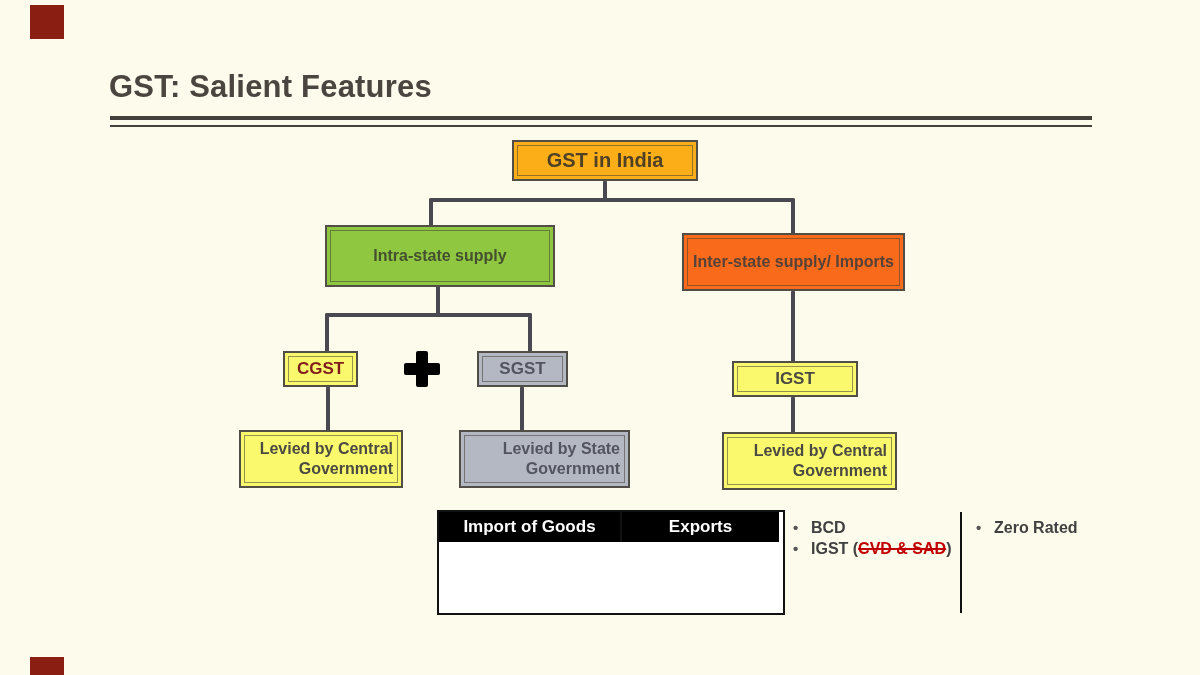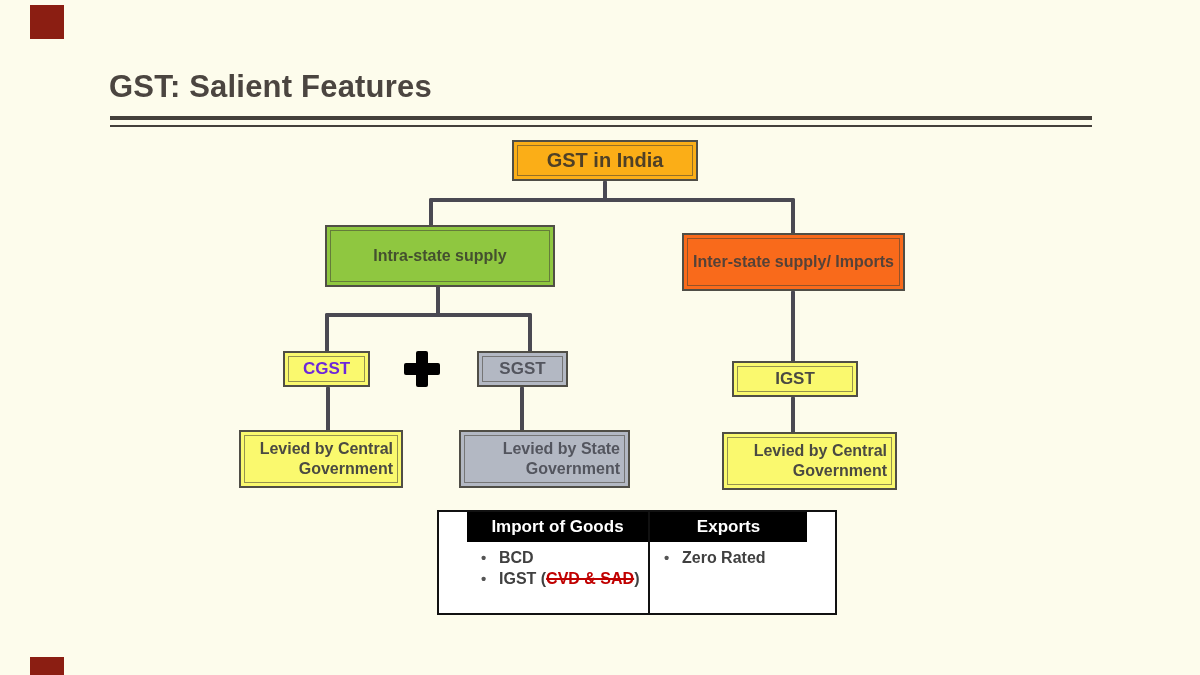--- a/index.html
+++ b/index.html
@@ -28,37 +28,37 @@
   .node {
     position:absolute; display:flex; align-items:center; justify-content:center;
     text-align:right; border:2px solid #504E46; border-radius:0;
     background:var(--fill);
     box-shadow: inset 0 0 0 3px var(--fill), inset 0 0 0 4px rgba(66,62,52,0.55);
     font-weight:bold; line-height:1.25; padding:2px 8px;
   }
   .node.root  { --fill:#FBAE17; left:512px; top:140px; width:186px; height:41px; font-size:20px; color:#4F4026; }
   .node.intra { --fill:#8FC740; left:325px; top:225px; width:230px; height:62px; font-size:16px; color:#44502F; }
   .node.inter { --fill:#F96A1B; left:682px; top:233px; width:223px; height:58px; font-size:16px; color:#554238; }
-  .node.cgst  { --fill:#FAF96E; left:283px; top:351px; width:87px;  height:36px; font-size:17px; color:#6d28d9; }
+  .node.cgst  { --fill:#FAF96E; left:283px; top:351px; width:75px;  height:36px; font-size:17px; color:#7f1d1d; }
   .node.sgst  { --fill:#B3B8C3; left:477px; top:351px; width:91px;  height:36px; font-size:17px; color:#53555E; }
   .node.igst  { --fill:#FAF96E; left:732px; top:361px; width:126px; height:36px; font-size:17px; color:#4A4A42; }
   .node.lev-c-left  { --fill:#FAF96E; left:239px; top:430px; width:164px; height:58px; font-size:16px; color:#4A4A42; }
   .node.lev-state   { --fill:#B3B8C3; left:459px; top:430px; width:171px; height:58px; font-size:16px; color:#53555E; }
   .node.lev-c-right { --fill:#FAF96E; left:722px; top:432px; width:175px; height:58px; font-size:16px; color:#4A4A42; }
 
   
   .plus { position:absolute; left:404px; top:351px; width:36px; height:36px; }
   .plus::before, .plus::after { content:""; position:absolute; background:#000; border-radius:2px; }
   .plus::before { left:0; top:12px; width:36px; height:12px; }
   .plus::after  { left:12px; top:0; width:12px; height:36px; }
 
   
   .gst-table {
-    position:absolute; left:437px; top:510px; width:400px; height:105px;
-    border:2px solid #111; background:#FFFFFF; display:flex; flex-direction:column;align-items:center;
+    position:absolute; left:437px; top:510px; width:348px; height:105px;
+    border:2px solid #111; background:#FFFFFF; display:flex; flex-direction:row;
   }
   .gst-table .thead { display:flex; height:30px; background:#000; color:#FFF; }
   .gst-table .th {
     display:flex; align-items:center; justify-content:center;
     font-weight:bold; font-size:17px;
   }
   .gst-table .tbody { display:flex; flex:1;font-weight:bold; }
   .col-import { width:181px; }
   .col-export { width:159px; border-left:2px solid #111; }
   .gst-table .td { padding:6px 8px 4px 6px; font-size:16px; color:#404040; }

